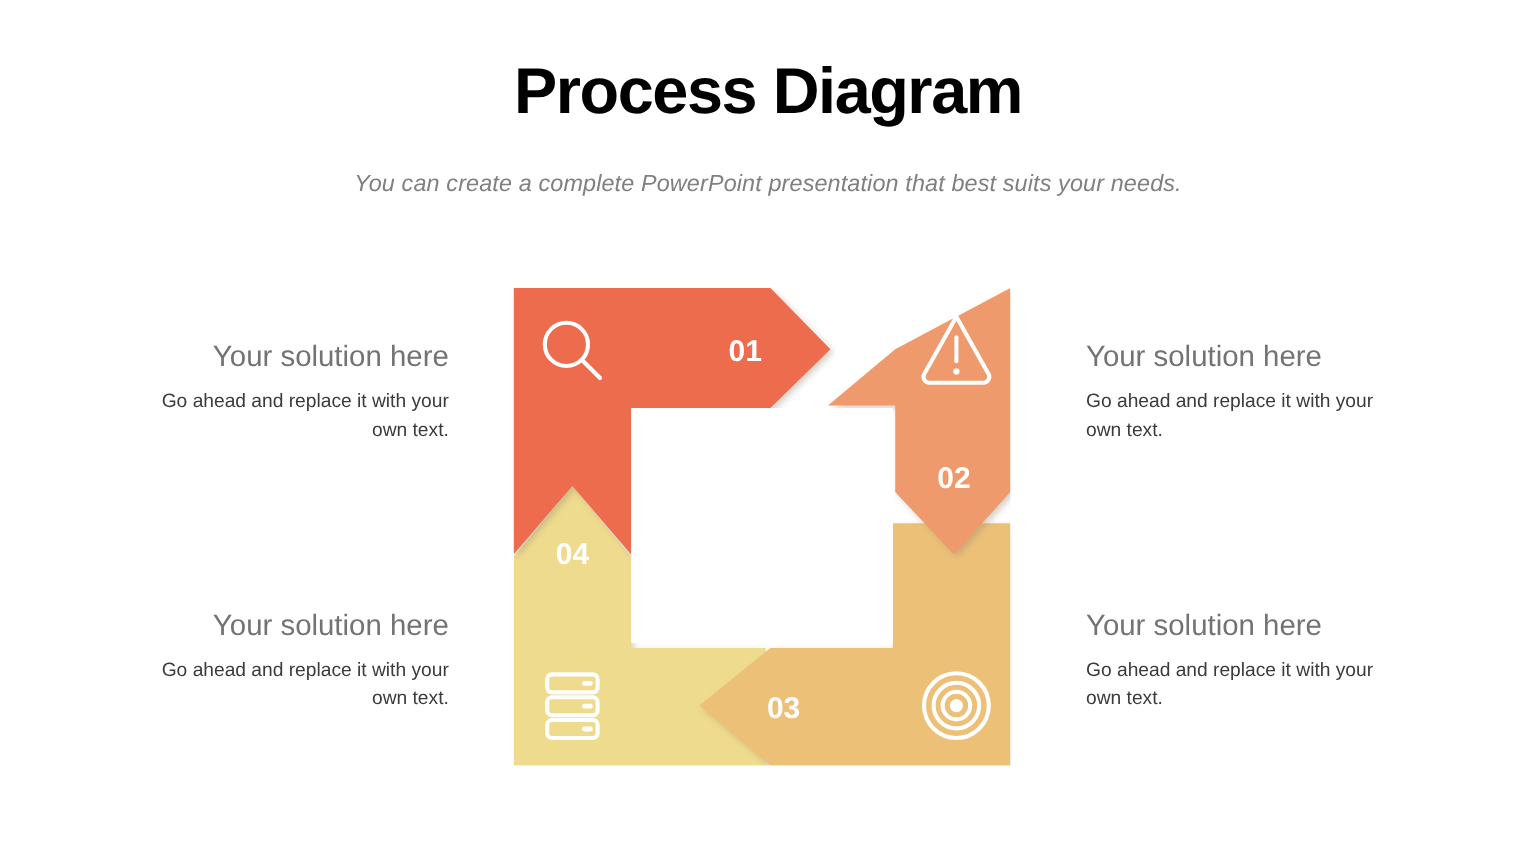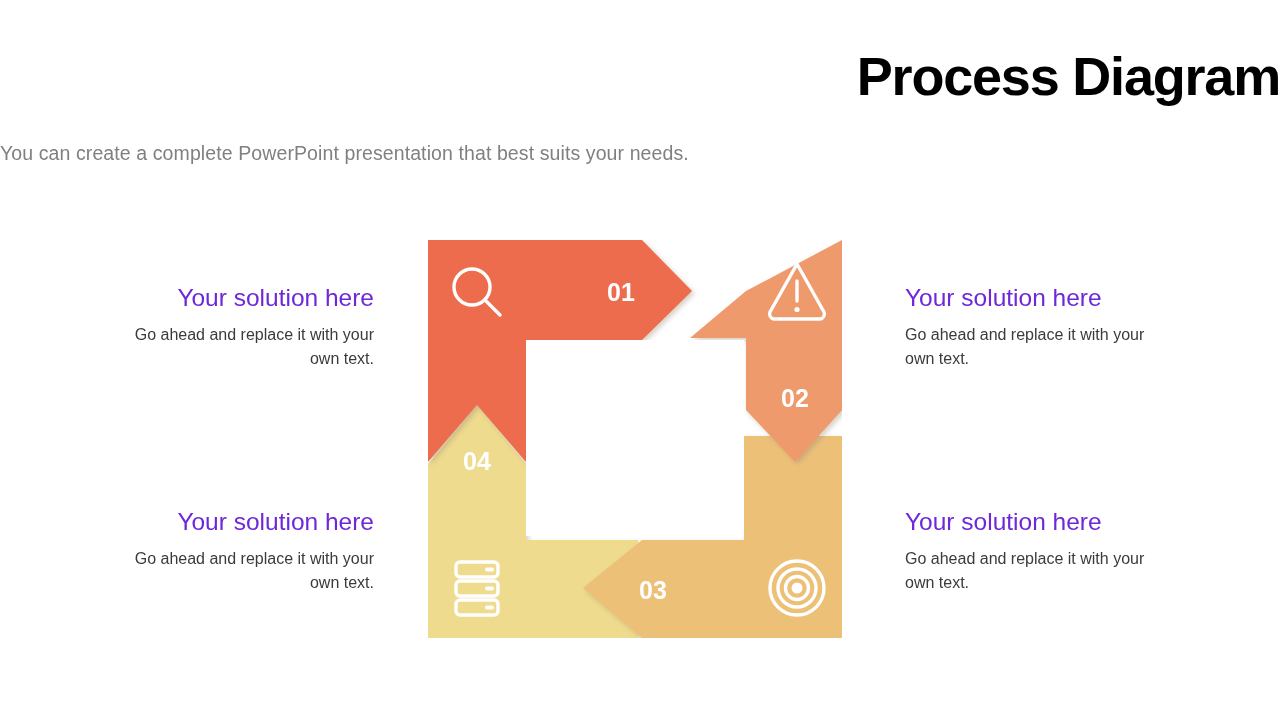--- a/index.html
+++ b/index.html
@@ -14,53 +14,54 @@
     overflow: hidden;
     position: relative;
   }
 
   
   #page-title {
     position: absolute;
     top: 46px;
     left: 0;
     width: 1280px;
-    text-align: right;
+    text-align: center;
     font-size: 54px;
     font-weight: bold;
     letter-spacing: -1.2px;
     color: #000000;
     line-height: 1.12;
   }
   #page-subtitle {
     position: absolute;
     top: 142px;
     left: 0;
     width: 1280px;
-    text-align: left;
+    text-align: center;
     font-size: 19.5px;
     color: #808080;
     font-weight: normal;
     letter-spacing: 0.1px;
+    font-style: italic;
   }
 
   
   .solution-block {
     position: absolute;
     width: 250px;
   }
   .solution-block.left  { left: 124px; text-align: right; }
   .solution-block.right { left: 905px; text-align: left; }
 
   .solution-block.row-top    { top: 284px; }
   .solution-block.row-bottom { top: 508px; }
 
   .solution-heading {
     font-size: 24.5px;
-    color: #6d28d9;
+    color: #737373;
     line-height: 1.15;
     margin-bottom: 11px;
     white-space: nowrap;
   }
   .solution-body {
     font-size: 16px;
     color: #3b3b3b;
     line-height: 1.52;
   }
 

